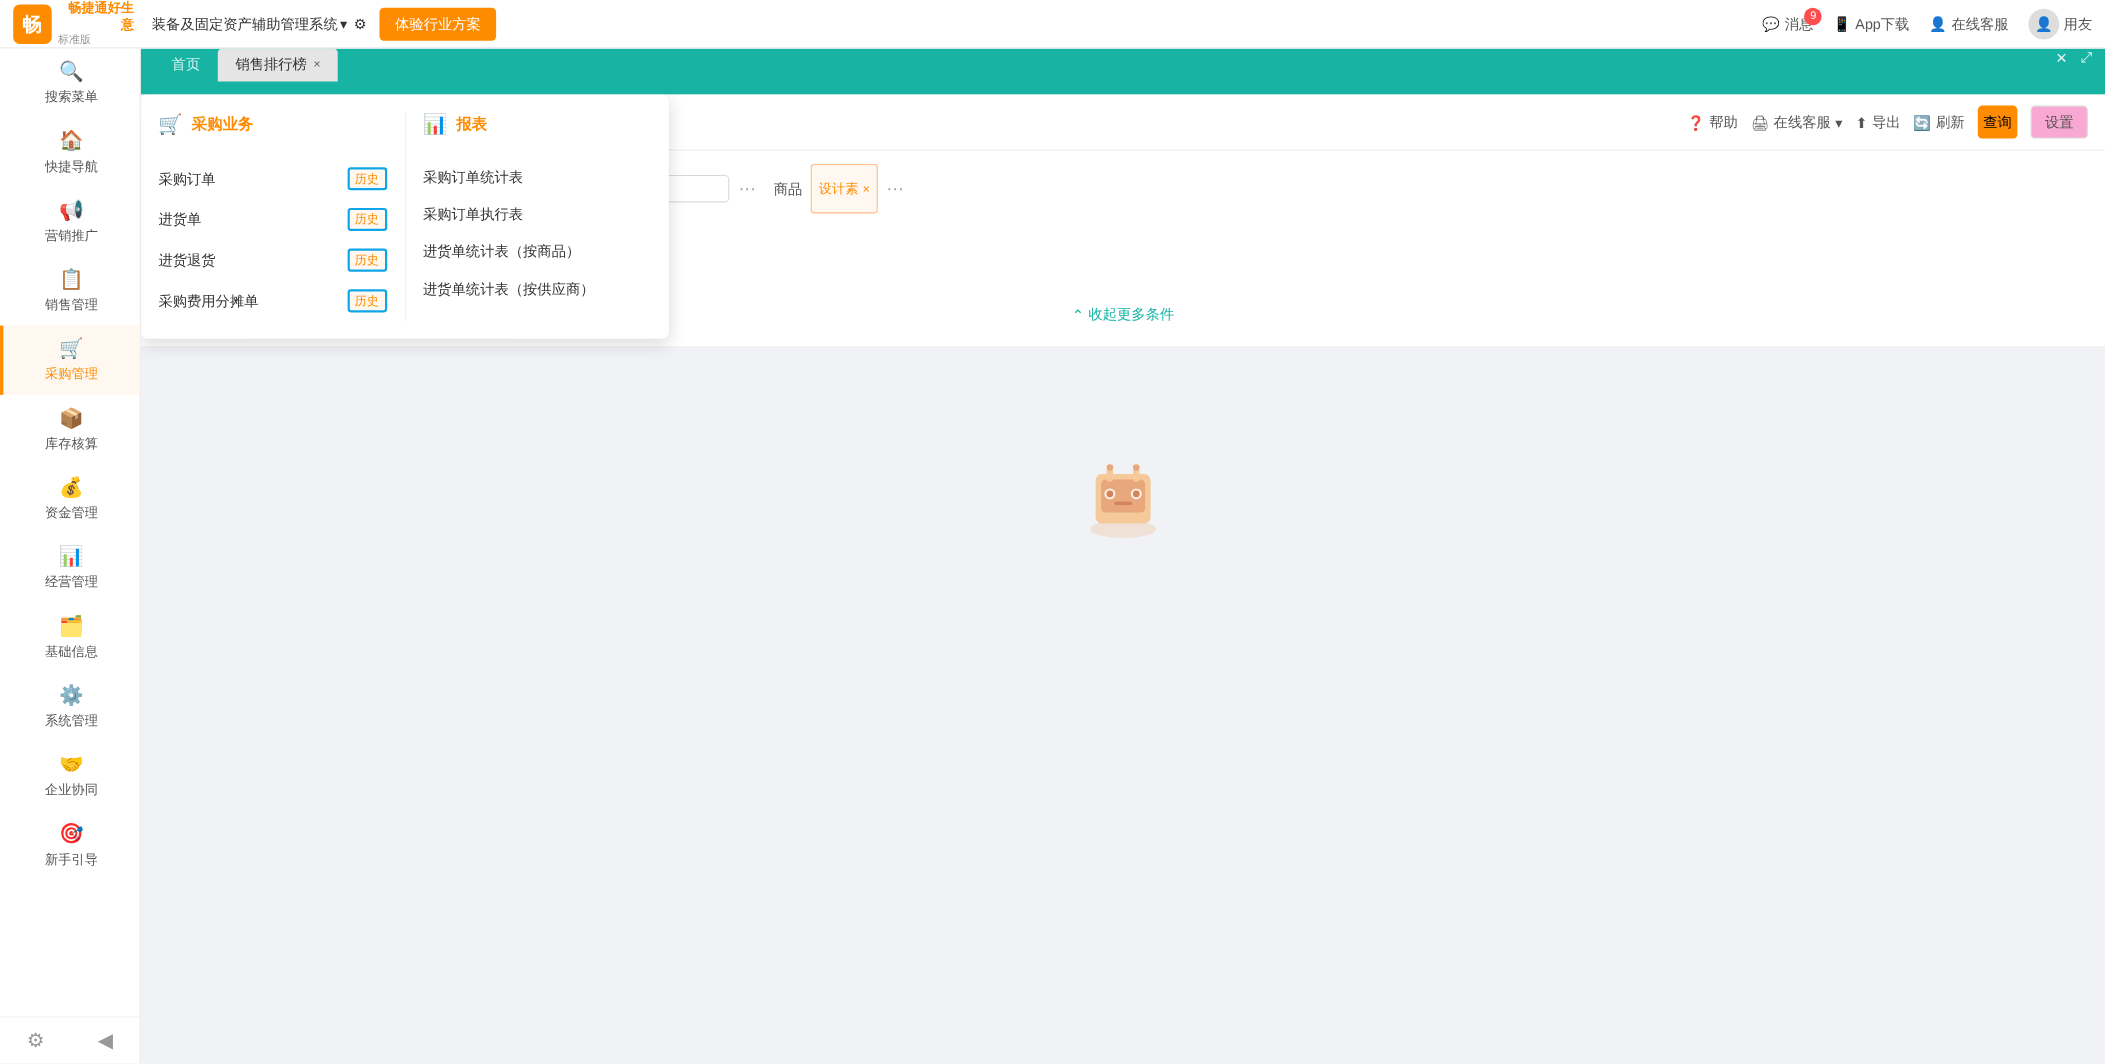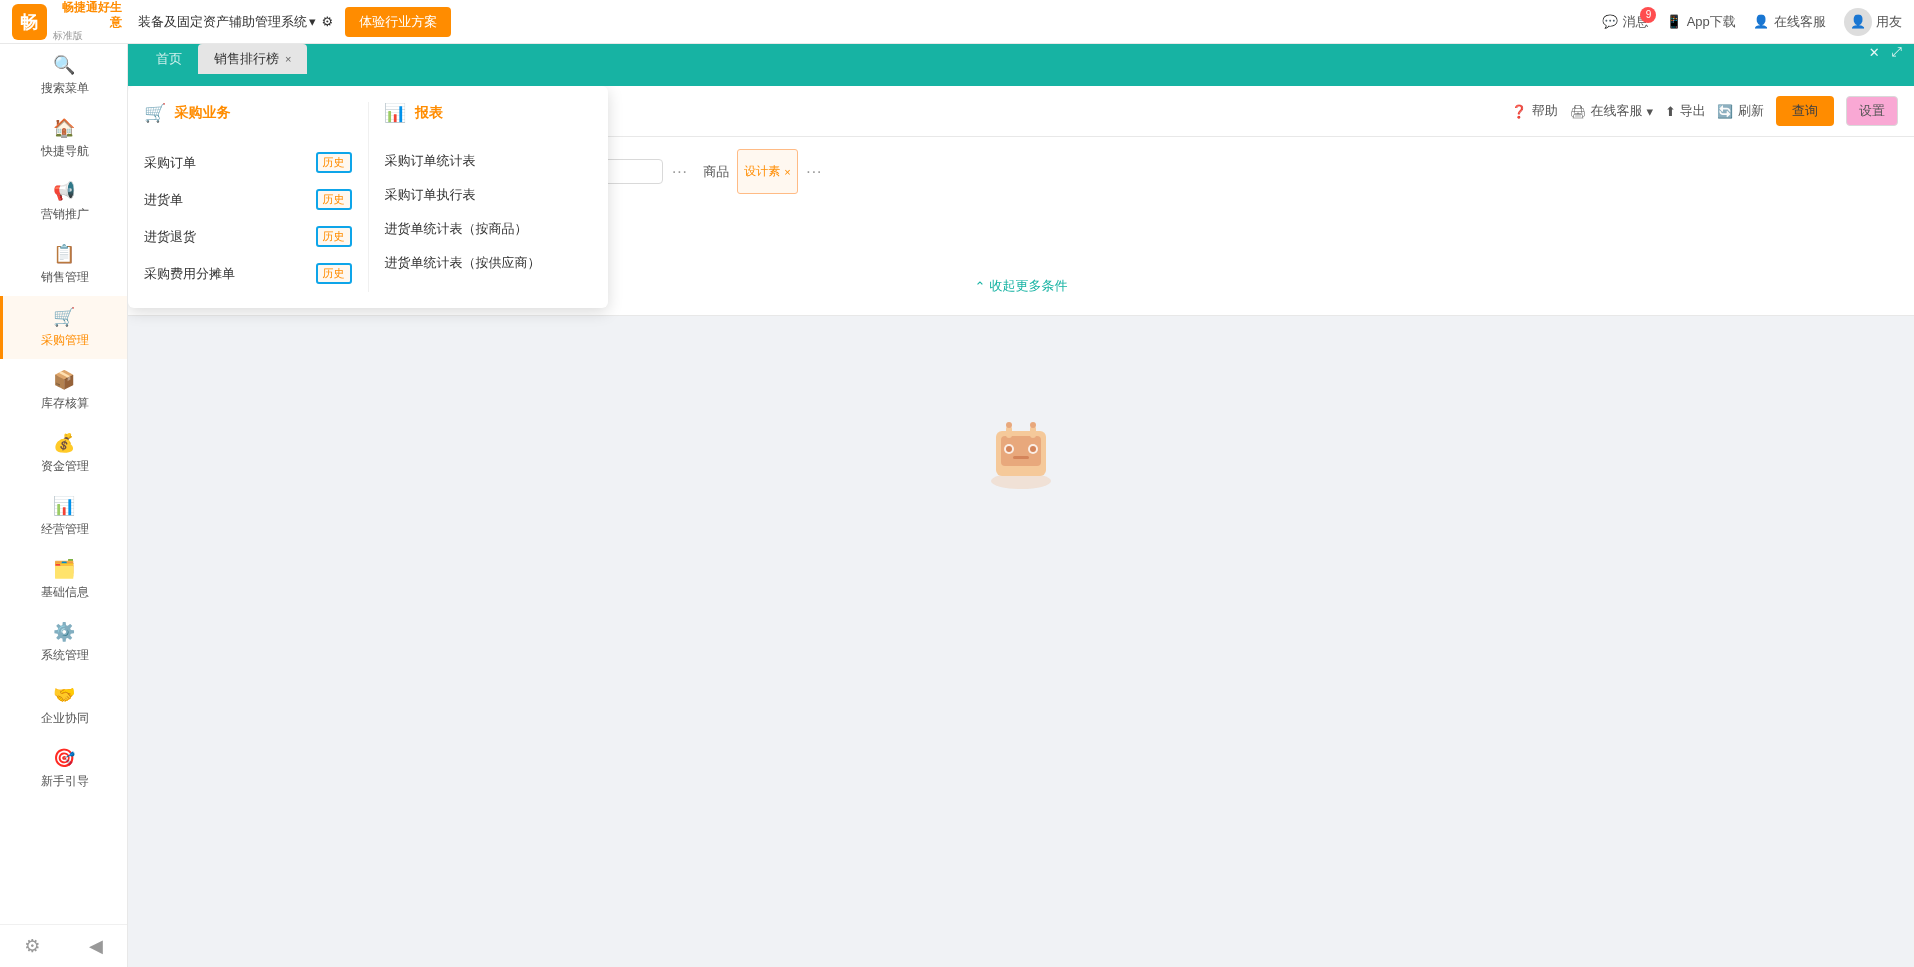--- a/index.html
+++ b/index.html
@@ -41,21 +41,21 @@
     .tab { display: flex; align-items: center; gap: 6px; padding: 6px 16px; border-radius: 4px 4px 0 0; font-size: 13px; cursor: pointer; color: rgba(255,255,255,0.8); }
     .tab.home { background: transparent; }
     .tab.active { background: #e5e5e5; color: #333; }
     .tab-close { color: #666; font-size: 11px; cursor: pointer; }
     .tab-bar-right { margin-left: auto; display: flex; align-items: center; gap: 12px; color: rgba(255,255,255,0.9); font-size: 13px; }
     .tab-bar-right span { cursor: pointer; }
 
     
     .content-toolbar { background: #fff; padding: 10px 16px; display: flex; align-items: center; justify-content: flex-end; gap: 12px; border-bottom: 1px solid #e8e8e8; }
     .toolbar-btn { display: flex; align-items: center; gap: 4px; color: #555; font-size: 13px; cursor: pointer; }
-    .toolbar-btn-primary { background: #ff8c00; color: #404040; border: none; border-radius: 4px; padding: 6px 16px; font-size: 13px; cursor: pointer; }
+    .toolbar-btn-primary { background: #ff8c00; color: #000000; border: none; border-radius: 4px; padding: 6px 5px; font-size: 13px; cursor: pointer; }
     .toolbar-btn-secondary { background: #f9a8d4; color: #555; border: 1px solid #d9d9d9; border-radius: 4px; padding: 5px 12px; font-size: 13px; cursor: pointer; }
 
     .filter-area { background: #fff; padding: 12px 16px; border-bottom: 1px solid #e8e8e8; }
     .filter-row { display: flex; align-items: center; gap: 16px; margin-bottom: 10px; flex-wrap: wrap; }
     .filter-item { display: flex; align-items: center; gap: 8px; }
     .filter-label { color: #555; font-size: 13px; white-space: nowrap; }
     .filter-control { display: flex; align-items: center; gap: 4px; border: 1px solid #d9d9d9; border-radius: 4px; padding: 4px 8px; background: #fff; min-width: 140px; cursor: pointer; }
     .filter-control span { flex: 1; font-size: 13px; color: #333; }
     .filter-arrow { color: #999; font-size: 11px; }
     .date-filter { display: flex; align-items: center; gap: 6px; }

